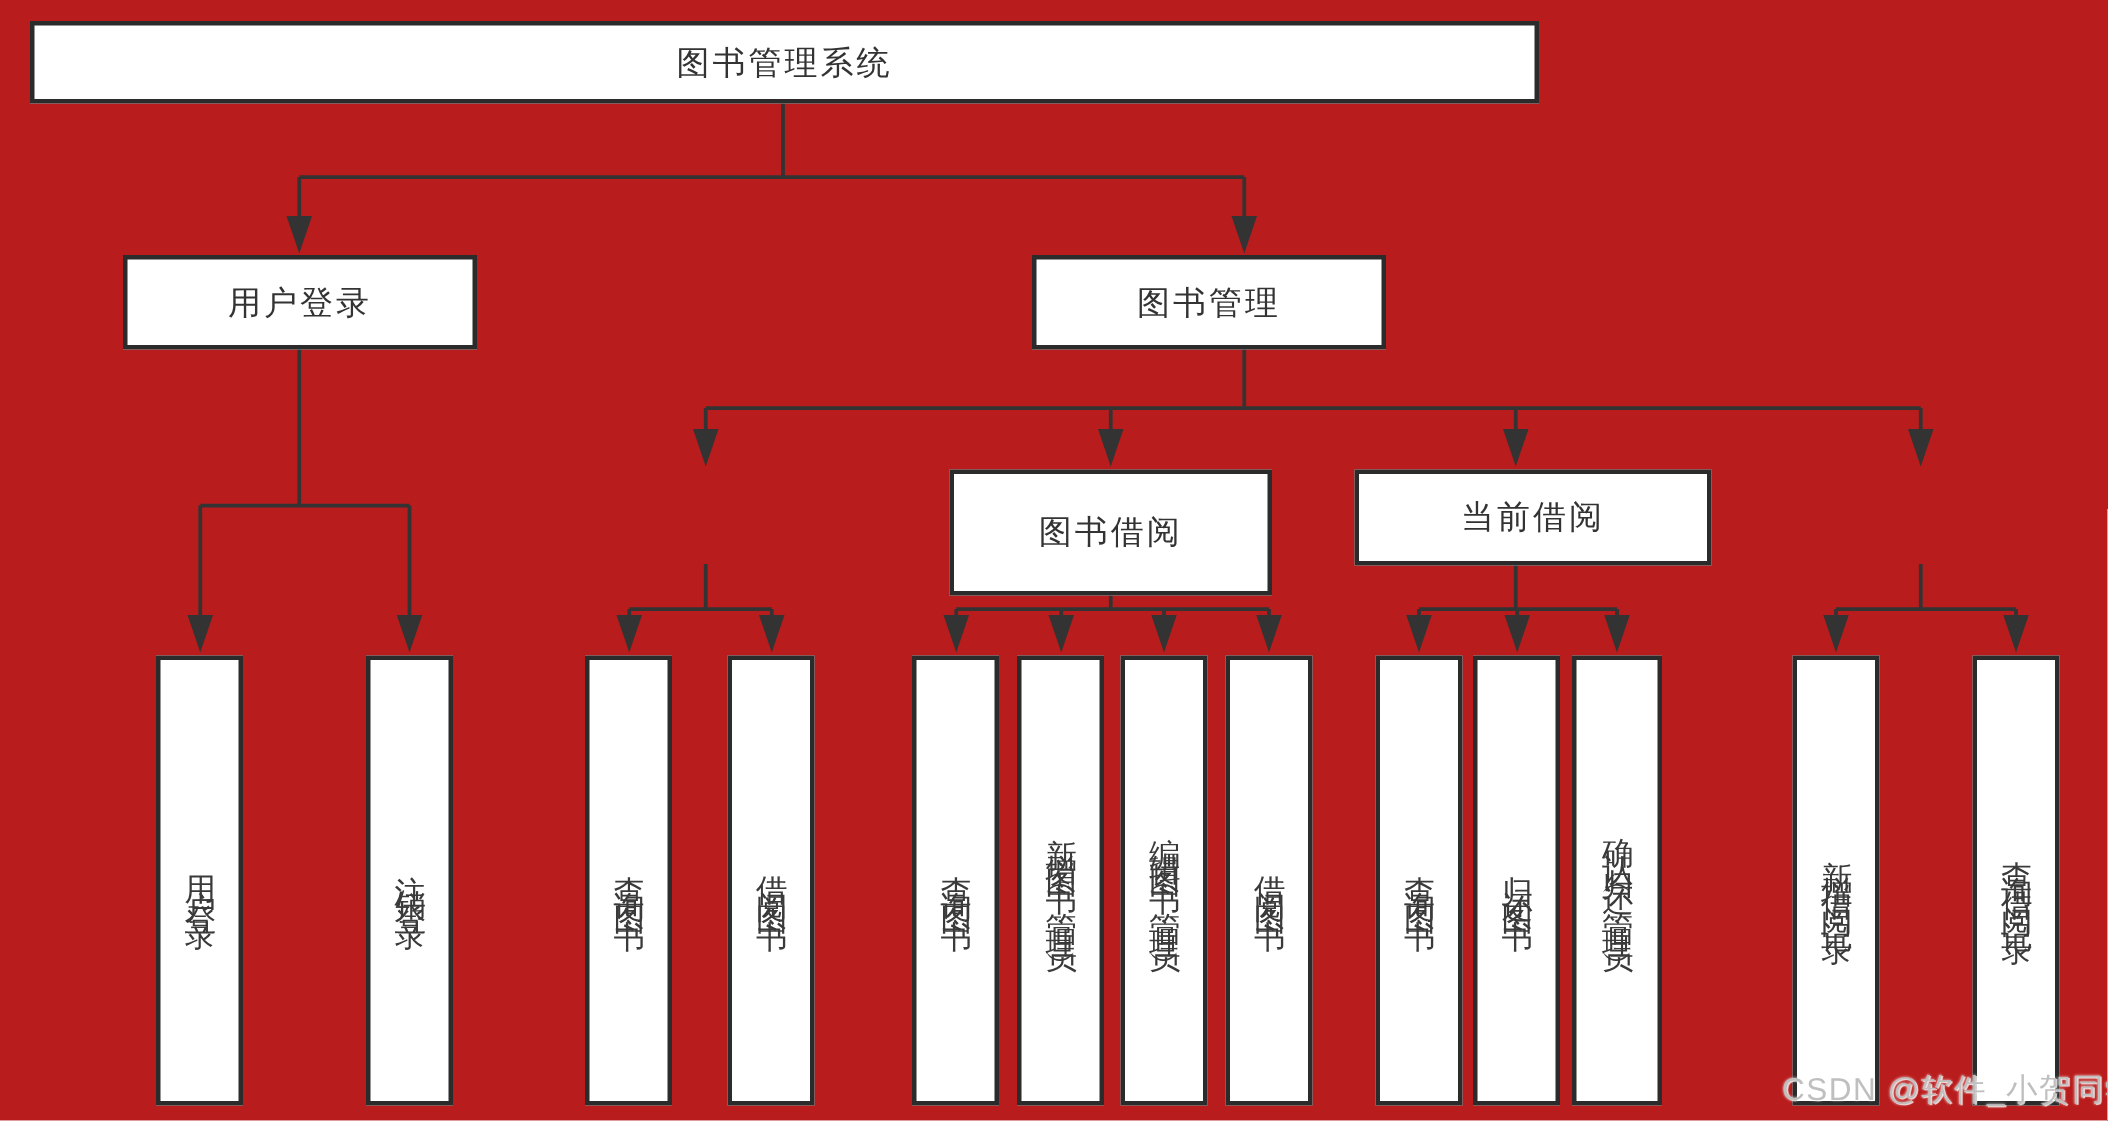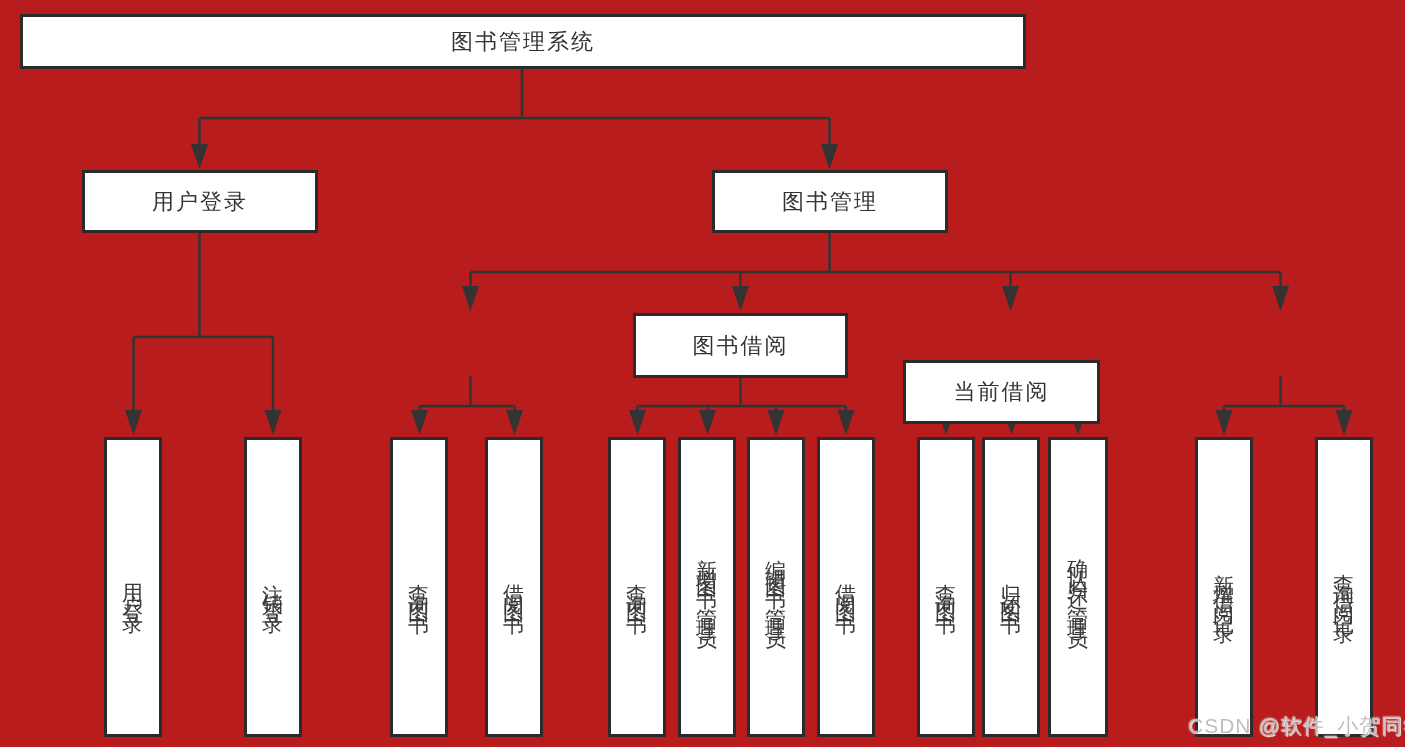--- a/index.html
+++ b/index.html
@@ -88,28 +88,28 @@
     </g>
   </svg>
 
   <div class="node hbox" style="left:20px;top:14px;width:1006px;height:55px;">
     <span>图书管理系统</span>
   </div>
 
   <div class="node hbox" style="left:82px;top:170px;width:236px;height:63px;">
     <span>用户登录</span>
   </div>
-  <div class="node hbox" style="left:712px;top:170px;width:236px;height:63px;">
+  <div class="node hbox" style="left:688px;top:170px;width:236px;height:63px;">
     <span>图书管理</span>
   </div>
 
-  <div class="node hbox" style="left:633px;top:313px;width:215px;height:65px;">
+  <div class="node hbox" style="left:633px;top:313px;width:215px;height:84px;">
     <span>图书借阅</span>
   </div>
-  <div class="node hbox" style="left:903px;top:313px;width:197px;height:64px;margin-top:47px;">
+  <div class="node hbox" style="left:903px;top:313px;width:238px;height:64px;">
     <span>当前借阅</span>
   </div>
 
   <div class="node vbox" style="left:104px;top:437px;width:58px;height:300px;">
     <span>用户登录</span>
   </div>
   <div class="node vbox" style="left:244px;top:437px;width:58px;height:300px;">
     <span>注销登录</span>
   </div>
 

